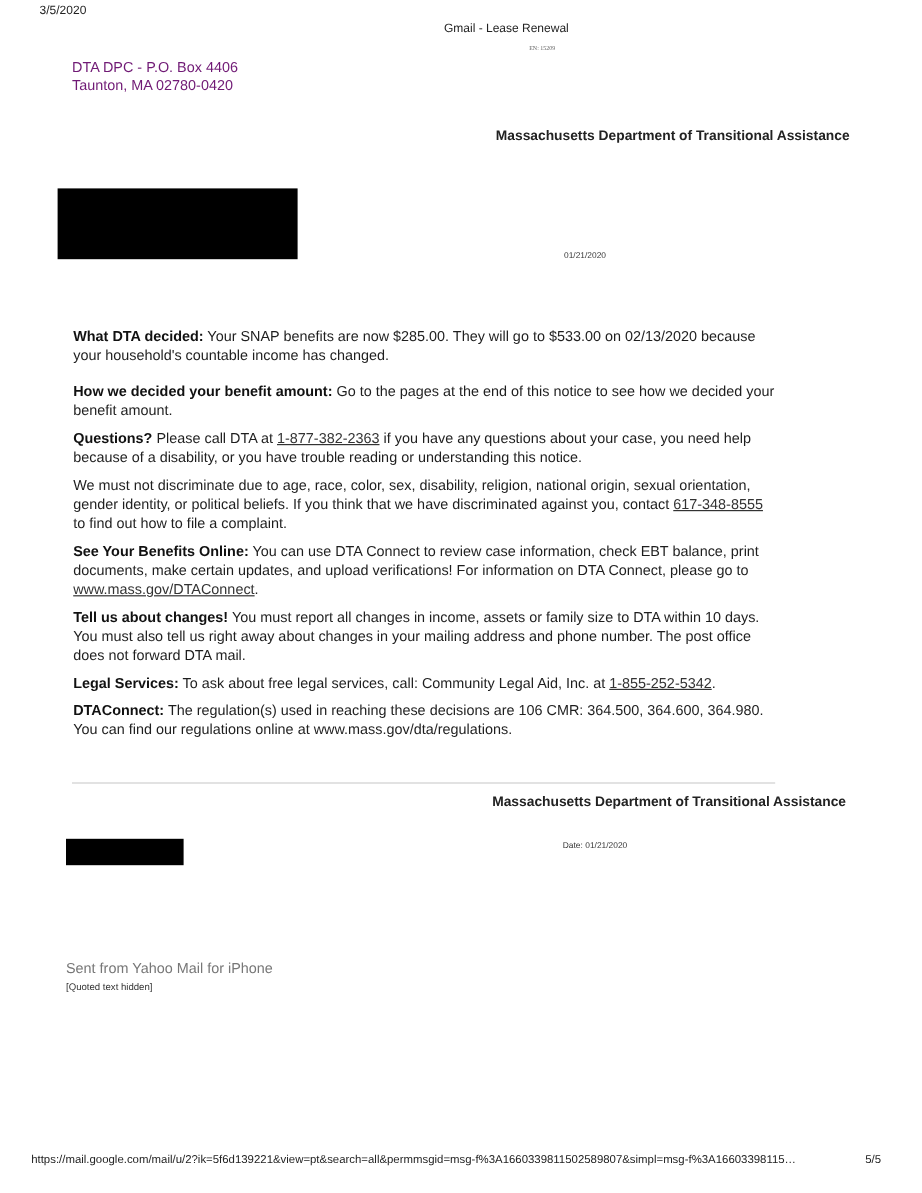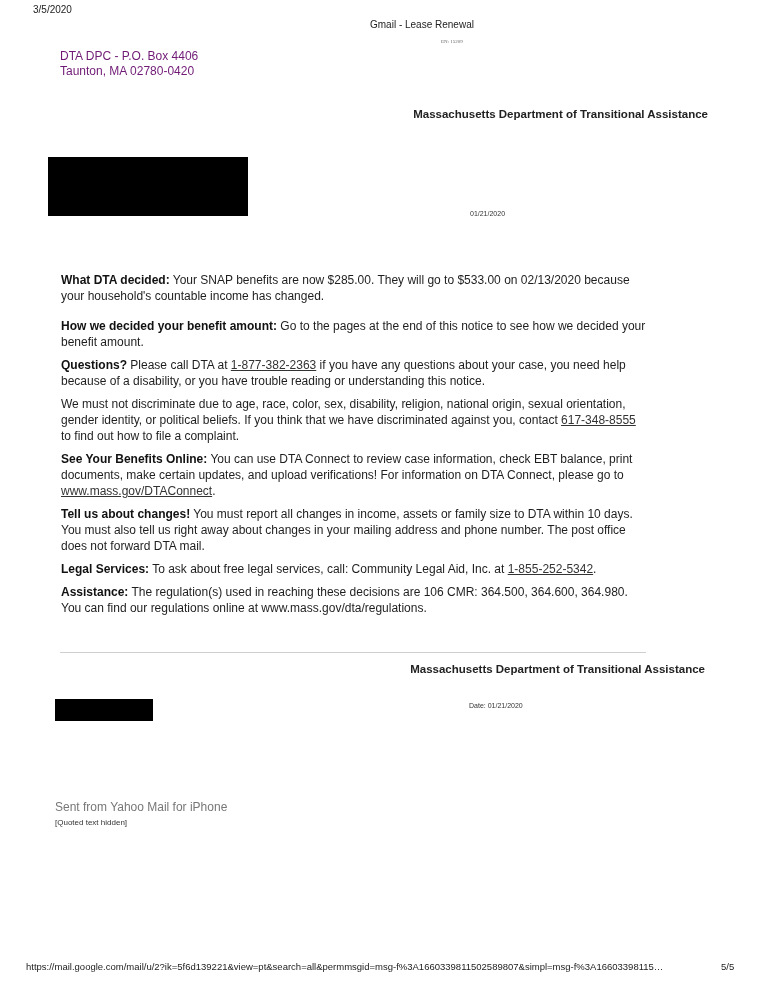--- a/index.html
+++ b/index.html
@@ -83,21 +83,21 @@
 
   <p>
     <b>Tell us about changes!</b><span> You must report all changes in income, assets or family size to DTA within 10 days. You must also tell us right away about changes in your mailing address and phone number. The post office does not forward DTA mail.</span>
   </p>
 
   <p>
     <b>Legal Services:</b><span> To ask about free legal services, call: Community Legal Aid, Inc. at </span><span class="link">1-855-252-5342</span><span>.</span>
   </p>
 
   <p>
-    <b>Assistance:</b><span> The regulation(s) used in reaching these decisions are 106 CMR:  364.500, 364.600, 364.980. You can find our regulations online at www.mass.gov/dta/regulations.</span>
+    <b>DTAConnect:</b><span> The regulation(s) used in reaching these decisions are 106 CMR:  364.500, 364.600, 364.980. You can find our regulations online at www.mass.gov/dta/regulations.</span>
   </p>
 </div>
 
 <div class="abs divider"></div>
 
 <div class="abs agency-title t2">Massachusetts Department of Transitional Assistance</div>
 <div class="abs redact addr-block2"></div>
 <div class="abs notice-date2">Date: 01/21/2020</div>
 
 <div class="abs signature">Sent from Yahoo Mail for iPhone</div>

